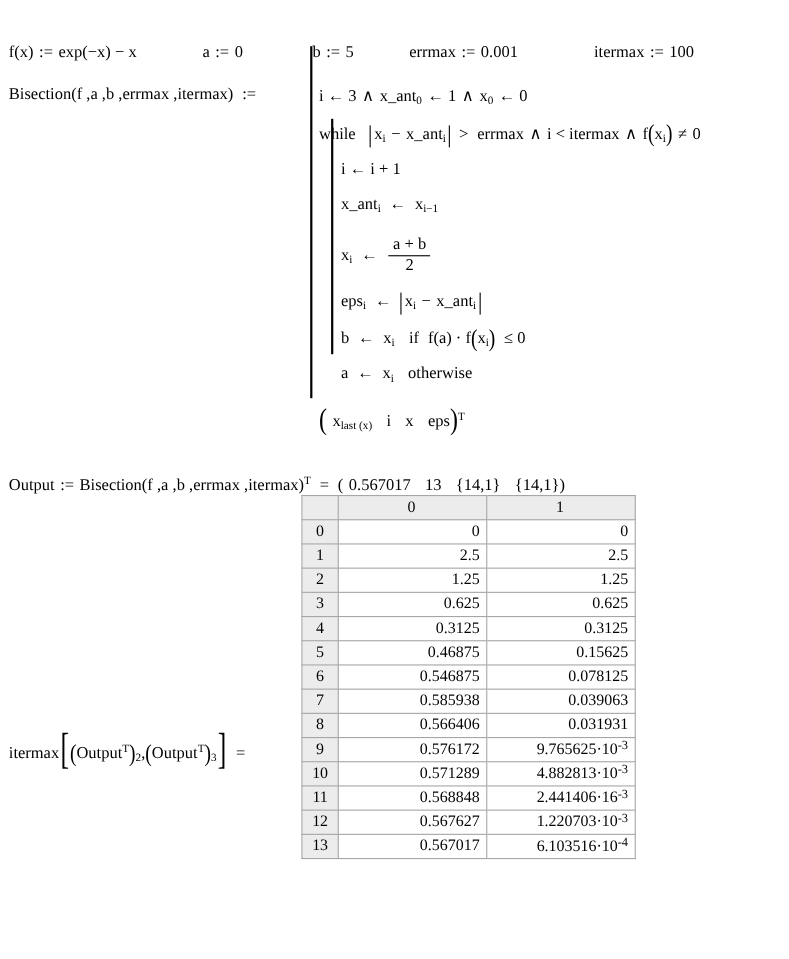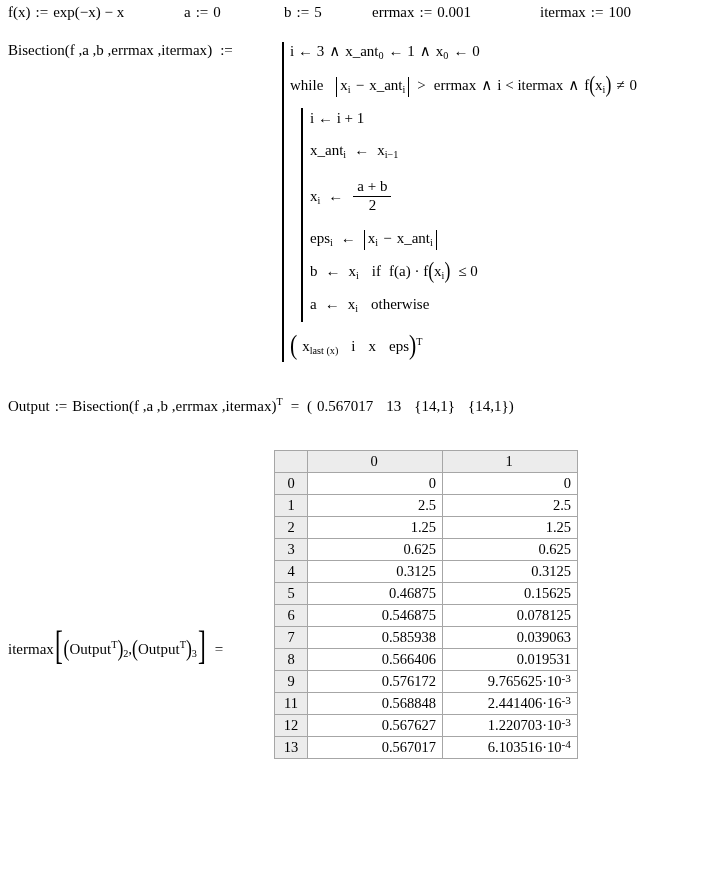--- a/index.html
+++ b/index.html
@@ -10,21 +10,21 @@
   body {
     width: 717px;
     height: 872px;
     position: relative;
     font-family: "Liberation Serif", "DejaVu Serif", serif;
     font-size: 15px;
     color: #000000;
     overflow: hidden;
   }
   .abs { position: absolute; white-space: nowrap; }
-  .math { font-family: "Liberation Serif", "DejaVu Serif", serif; }
+  .math { font-family: "Liberation Serif", "DejaVu Serif", serif; margin-top: 36px; }
   sub { font-size: 0.68em; vertical-align: -0.28em; }
   sup { font-size: 0.68em; vertical-align: 0.55em; }
   .sp2 { display: inline-block; width: 5px; }
   .sp3 { display: inline-block; width: 8px; }
 
   
   .vbar { position: absolute; background: #000; width: 2px; }
 
   
   .absbar {
@@ -229,28 +229,33 @@
       <td class="val">0.078125</td>
     </tr>
     <tr>
       <td class="rowidx">7</td>
       <td class="val">0.585938</td>
       <td class="val">0.039063</td>
     </tr>
     <tr>
       <td class="rowidx">8</td>
       <td class="val">0.566406</td>
-      <td class="val">0.019531</td>
+      <td class="val">0.031931</td>
     </tr>
     <tr>
       <td class="rowidx">9</td>
       <td class="val">0.576172</td>
       <td class="val"><span>9.765625·10</span><span class="exp-sup">-3</span></td>
     </tr>
     <tr>
+      <td class="rowidx">10</td>
+      <td class="val">0.571289</td>
+      <td class="val"><span>4.882813·10</span><span class="exp-sup">-3</span></td>
+    </tr>
+    <tr>
       <td class="rowidx">11</td>
       <td class="val">0.568848</td>
       <td class="val"><span>2.441406·16</span><span class="exp-sup">-3</span></td>
     </tr>
     <tr>
       <td class="rowidx">12</td>
       <td class="val">0.567627</td>
       <td class="val"><span>1.220703·10</span><span class="exp-sup">-3</span></td>
     </tr>
     <tr>

